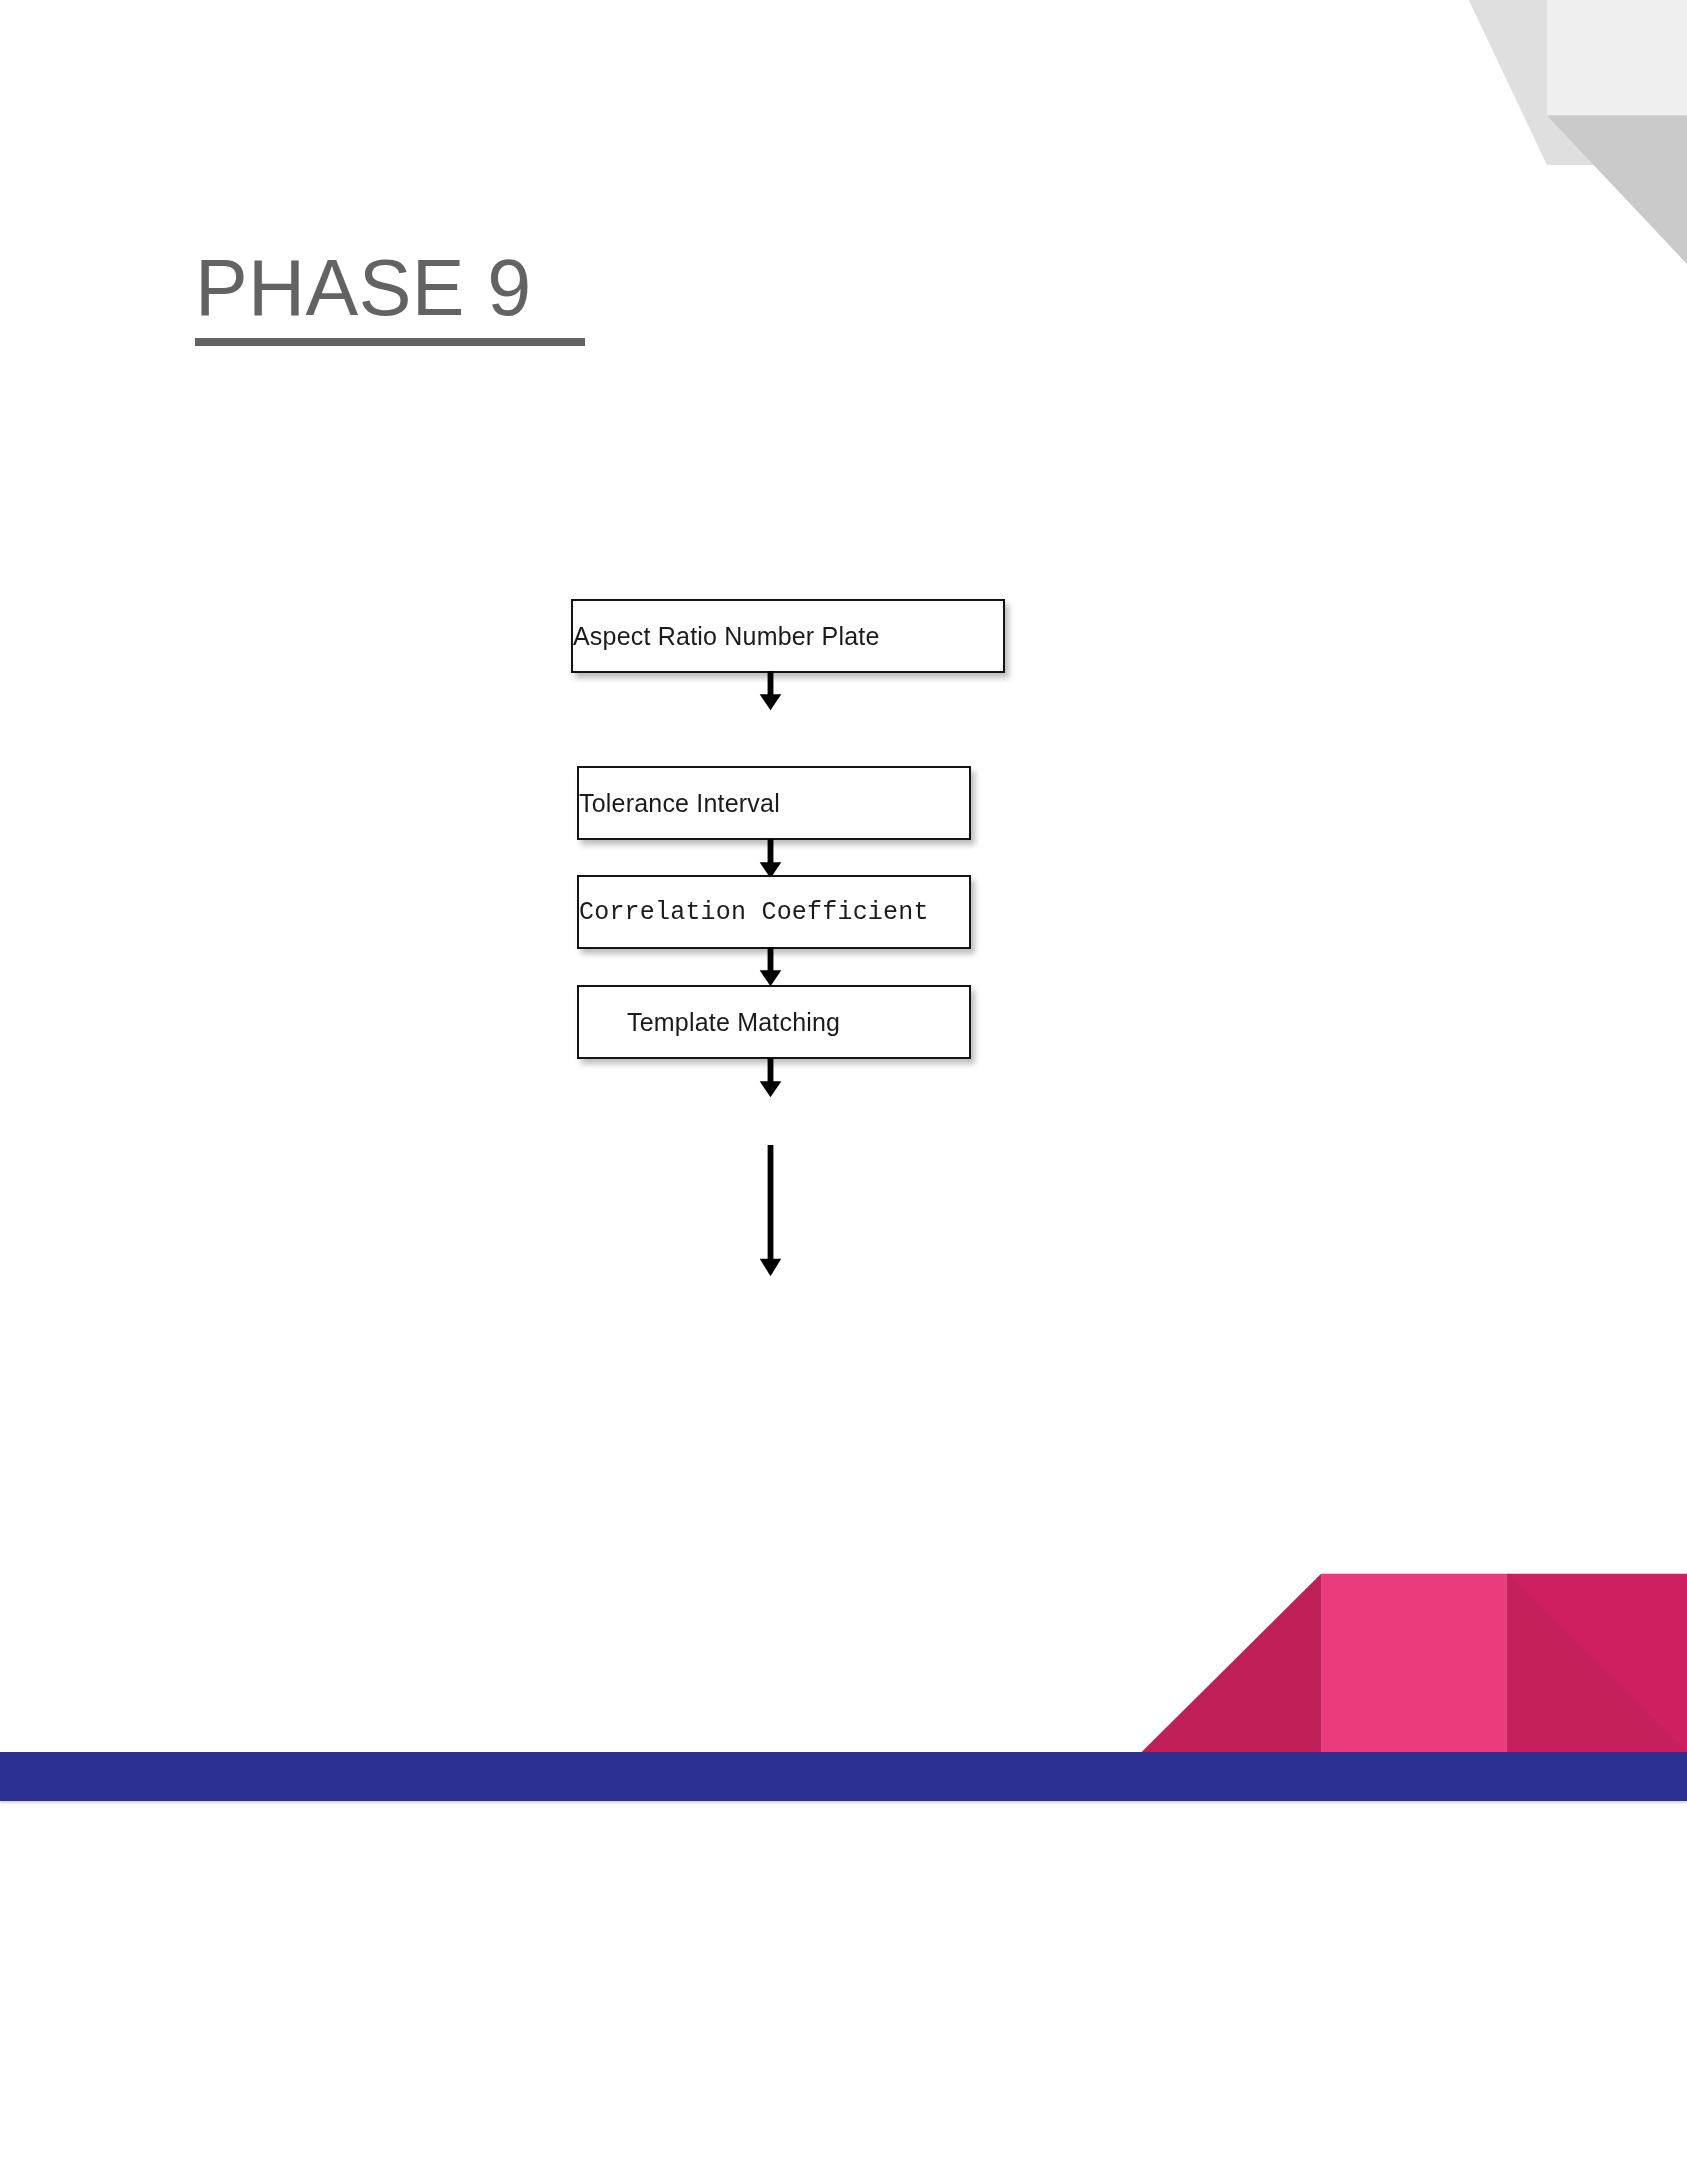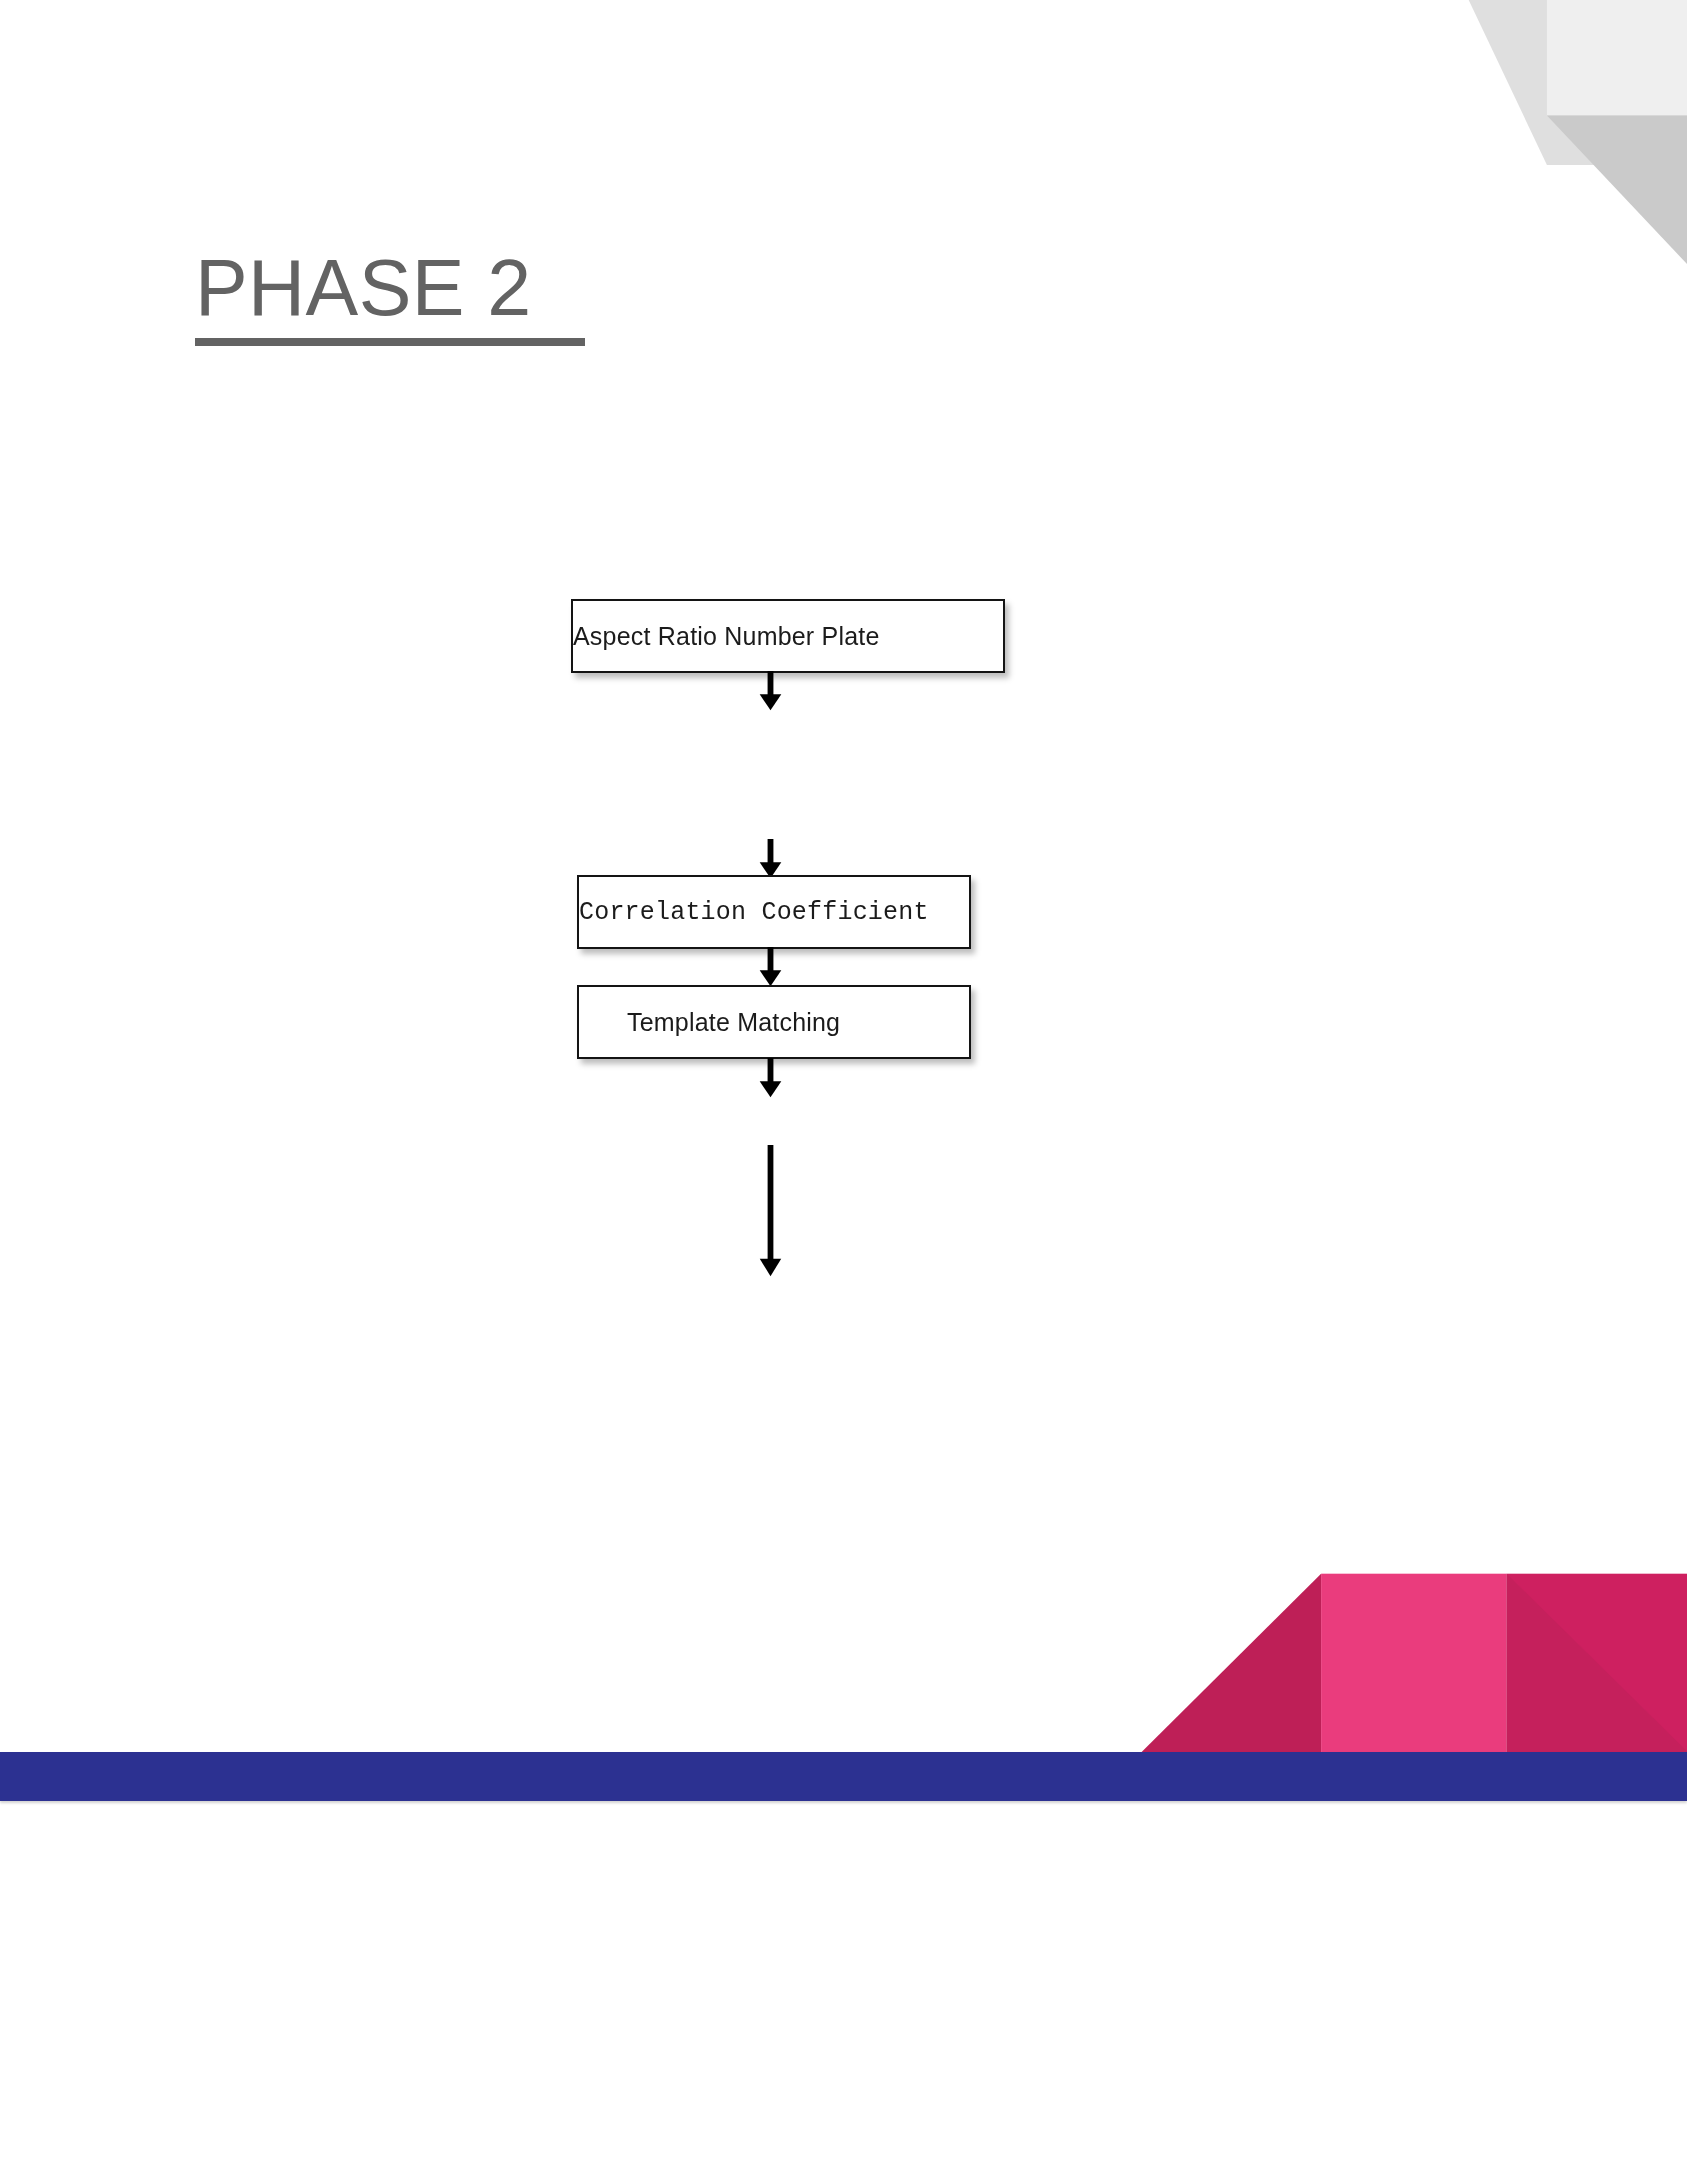--- a/index.html
+++ b/index.html
@@ -96,37 +96,40 @@
 
   <div class="corner-tr">
     <svg viewBox="0 0 460 320" preserveAspectRatio="none" aria-hidden="true">
       <polygon points="195,0 460,0 460,200 290,200" fill="#DFDFDF"></polygon>
       <rect x="290" y="0" width="170" height="140" fill="#EFEFEF"></rect>
       <polygon points="290,140 460,140 460,320" fill="#CACACA"></polygon>
     </svg>
   </div>
 
   <div class="title-wrap">
-    <div class="title-text">PHASE 2</div>
+    <div class="title-text">PHASE 9</div>
     <div class="title-rule"></div>
   </div>
 
   <div class="flow">
 
     <div class="node node-1">
       <span class="node-label">Aspect Ratio Number Plate</span>
     </div>
 
     <div class="arrow arrow-1">
       <svg viewBox="0 0 30 48" width="25" height="40" aria-hidden="true">
         <rect x="11.5" y="0" width="7" height="30" fill="#000000"></rect>
         <polygon points="2,28 28,28 15,47" fill="#000000"></polygon>
       </svg>
     </div>
 
+    <div class="node node-2">
+      <span class="node-label">Tolerance Interval</span>
+    </div>
 
     <div class="arrow arrow-2">
       <svg viewBox="0 0 30 48" width="25" height="40" aria-hidden="true">
         <rect x="11.5" y="0" width="7" height="30" fill="#000000"></rect>
         <polygon points="2,28 28,28 15,47" fill="#000000"></polygon>
       </svg>
     </div>
 
     <div class="node node-3">
       <span class="node-label">Correlation Coefficient</span>

